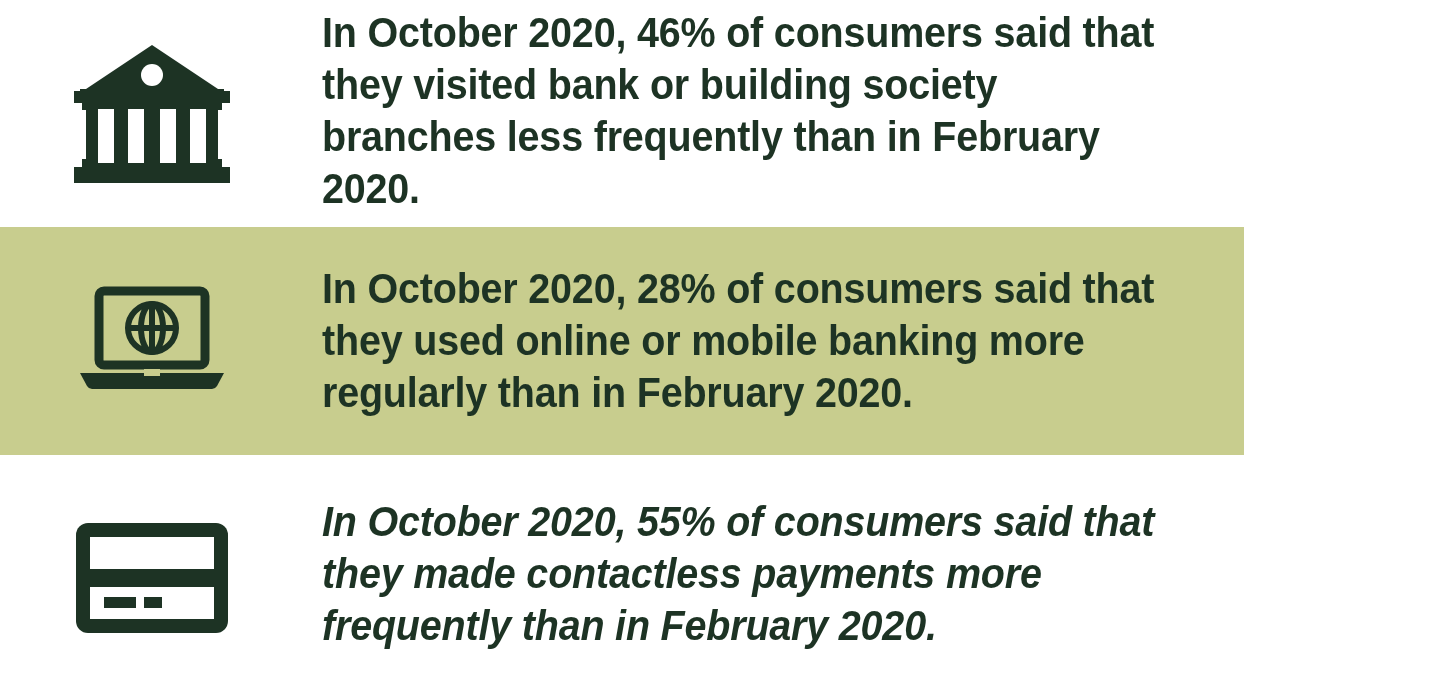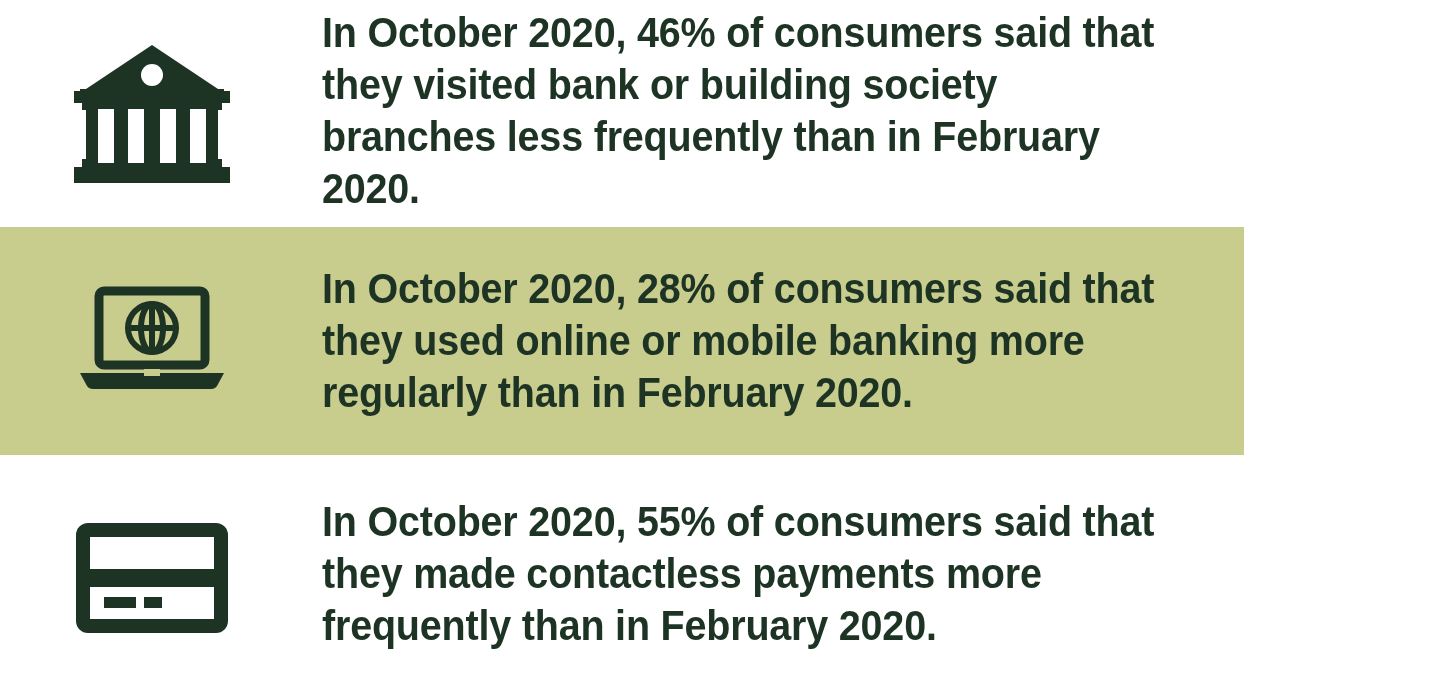--- a/index.html
+++ b/index.html
@@ -35,20 +35,21 @@
   .fact-row.row-1 {
     top: 227px;
     height: 228px;
     background: #c8cd8e;
     align-items: center;
   }
   .fact-row.row-2 {
     top: 455px;
     height: 245px;
     background: #ffffff;
+    font-style: italic;
   }
   .icon-cell {
     width: 322px;
     flex: 0 0 322px;
     display: flex;
     align-items: center;
     justify-content: flex-start;
     padding-left: 72px;
     box-sizing: border-box;
   }

